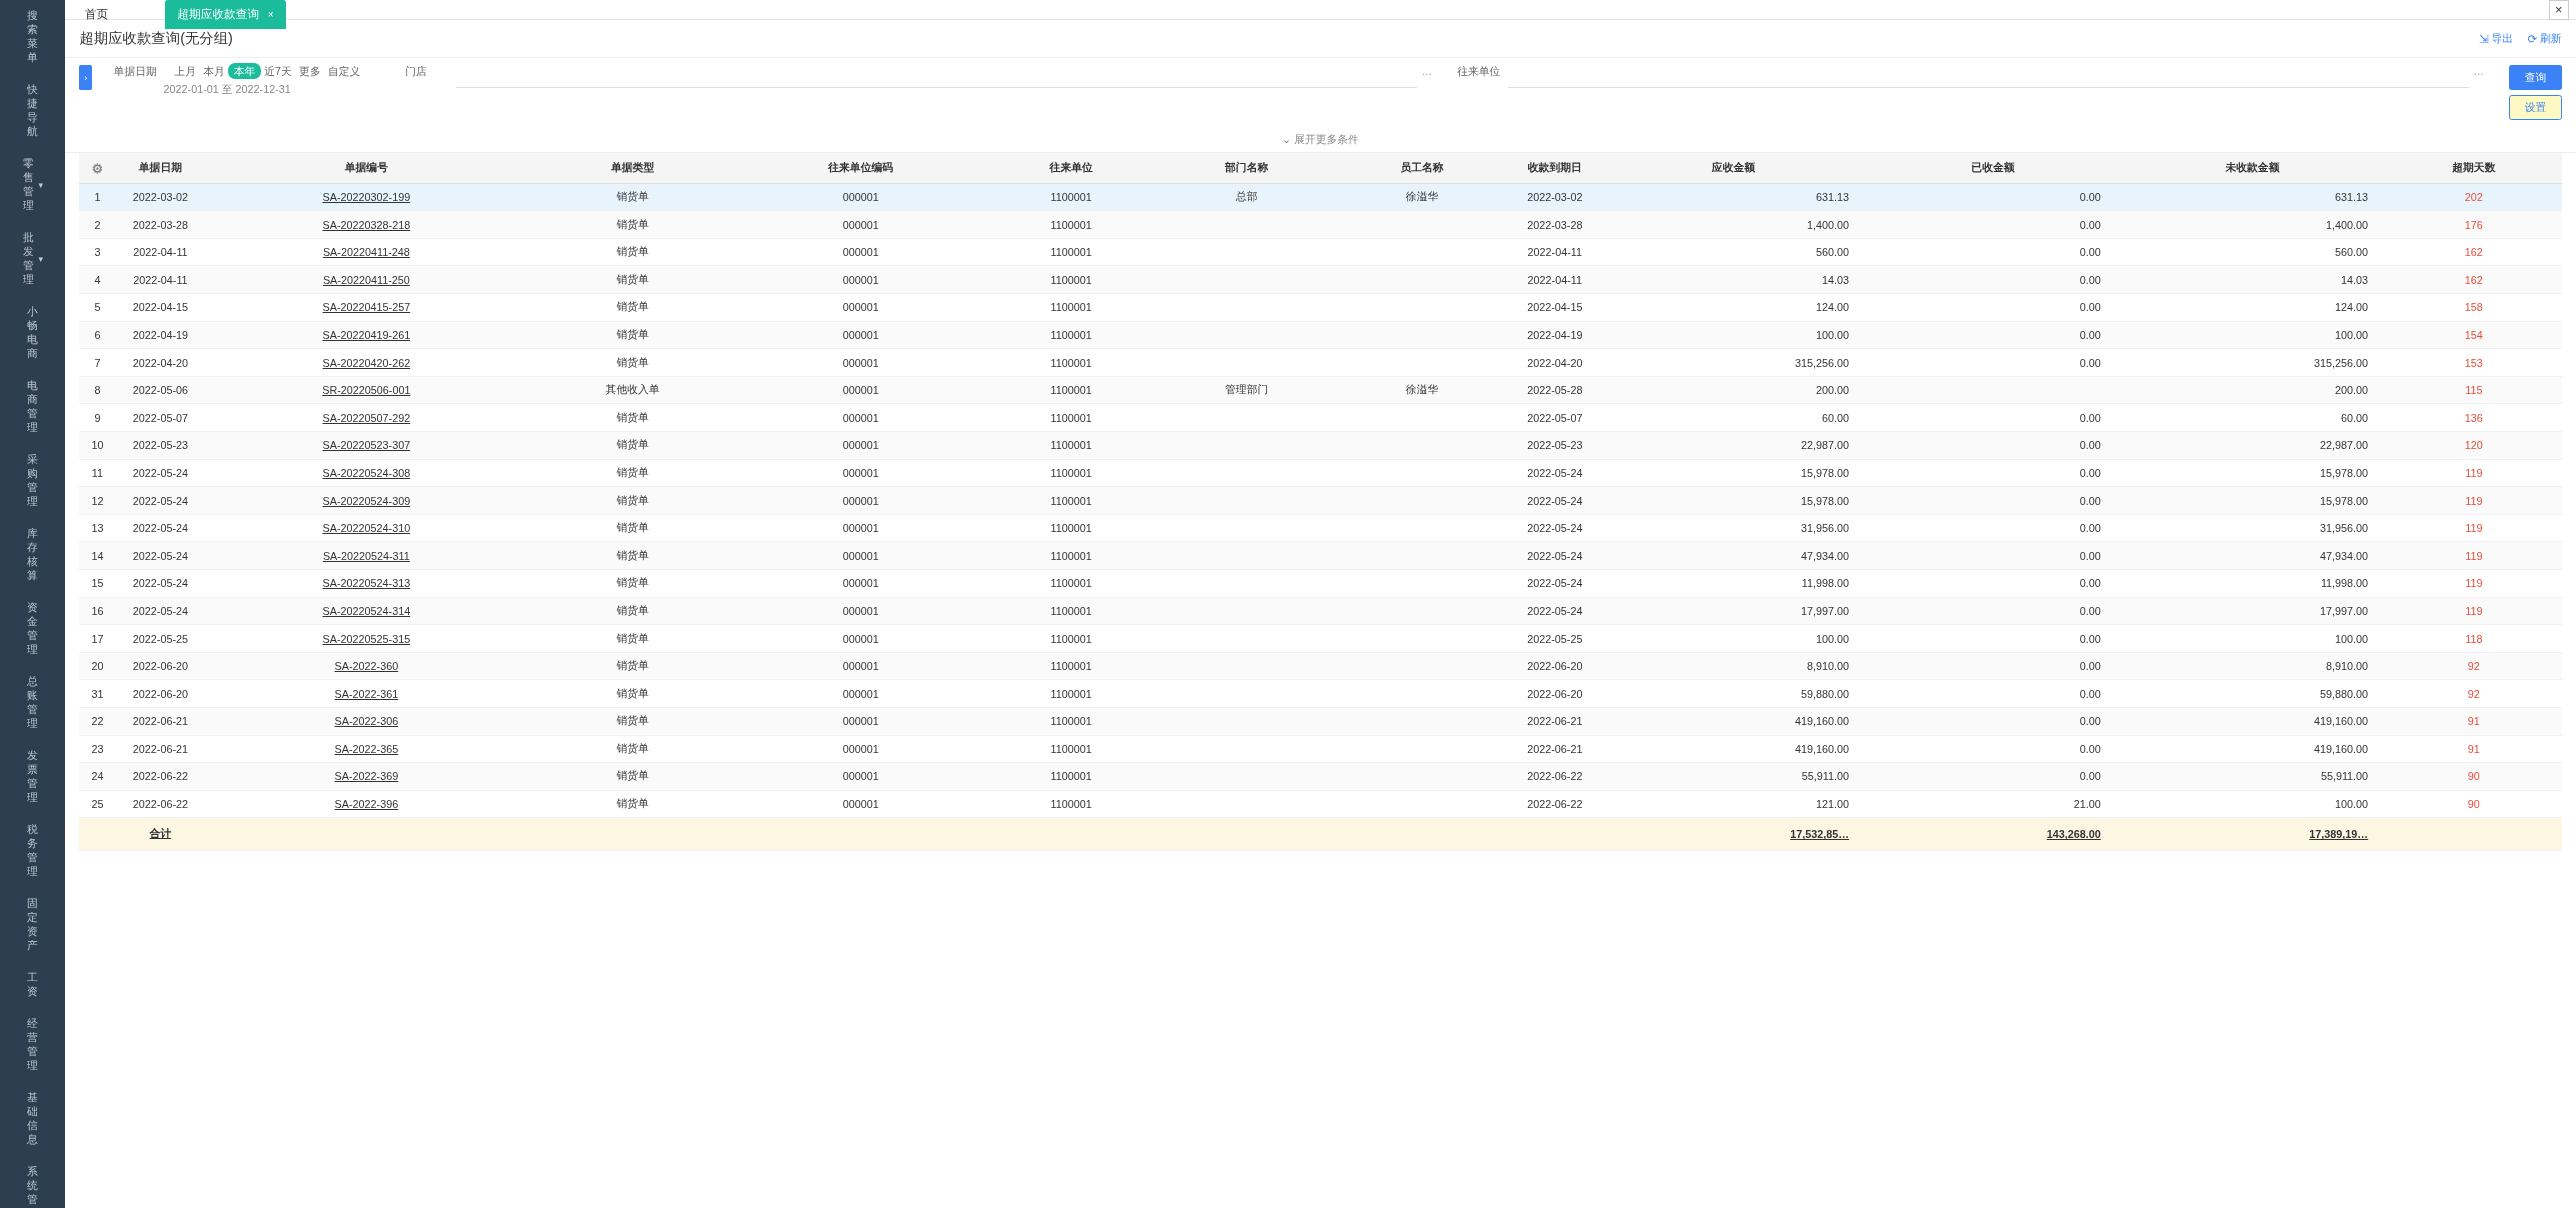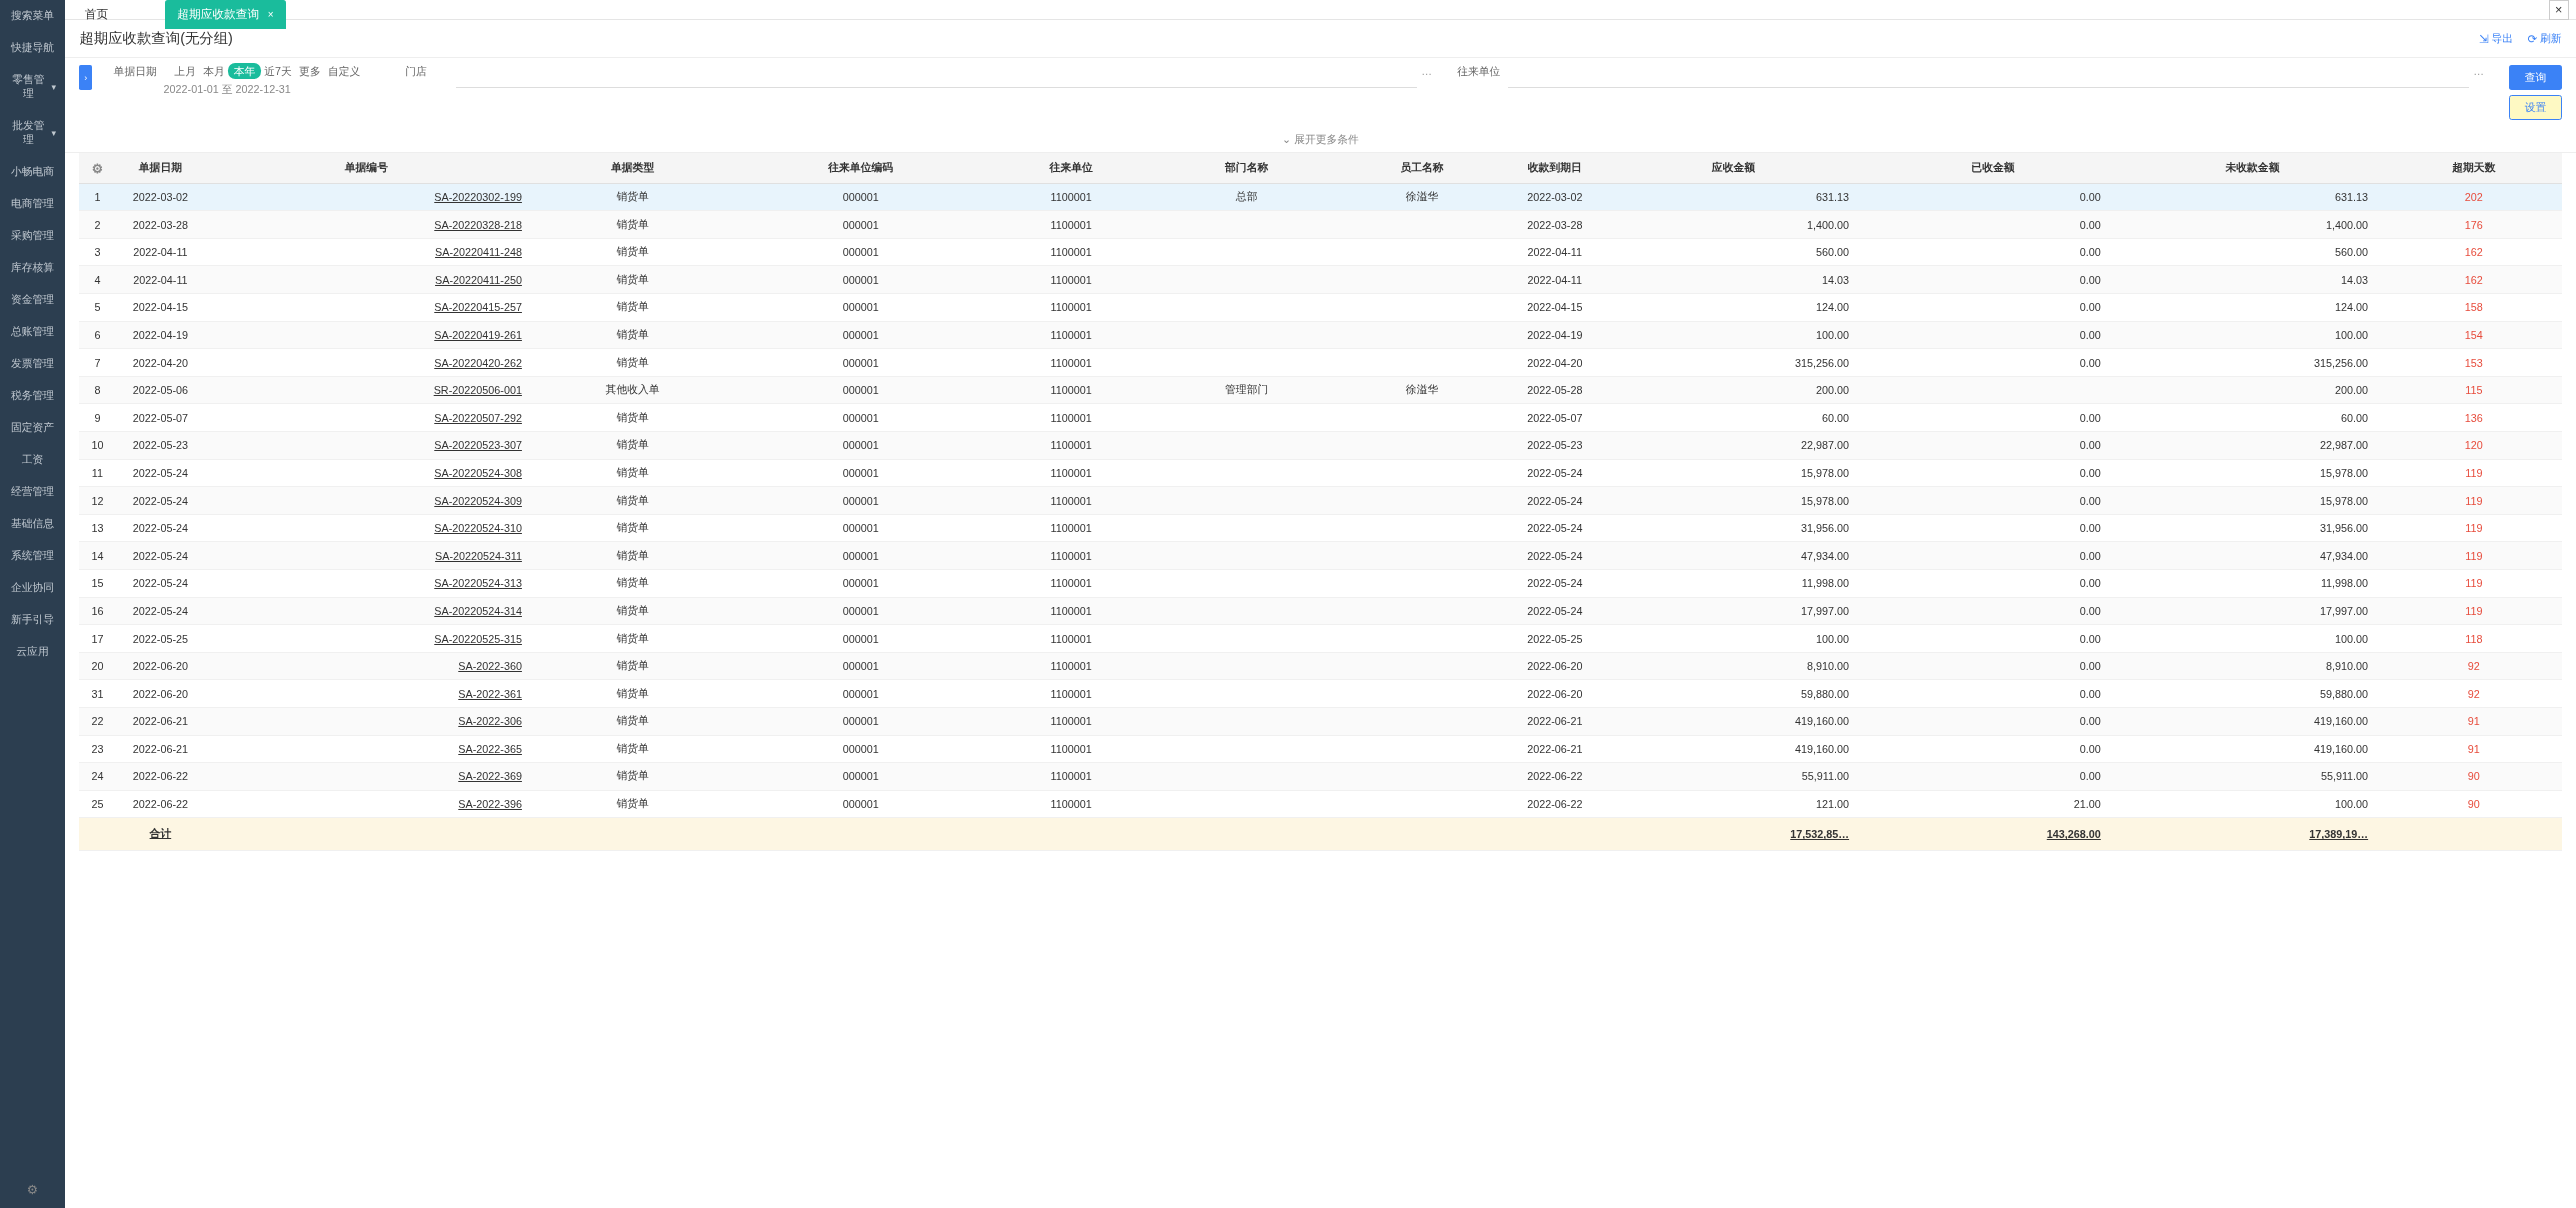--- a/index.html
+++ b/index.html
@@ -1,19 +1,19 @@
 <!DOCTYPE html>
 <html style="font-size:14.4px"><head>
 <meta charset="utf-8">
 <style>
 * { box-sizing: border-box; margin: 0; padding: 0; }
 body { font-family: "Microsoft YaHei", Arial, sans-serif; font-size: 10.8px; color: #333; background: #fff; overflow: hidden; }
 .app { display: flex; height: 100vh; }
 .sidebar { width: 65px; background: #2c3e50; color: #c0c8d0; display: flex; flex-direction: column; }
-.sidebar-item { padding: 9px 9px; cursor: pointer; text-align: center; font-size: 10.8px; display: flex; align-items: center; justify-content: center; gap: 1.8px; }
+.sidebar-item { padding: 9px 22px; cursor: pointer; text-align: center; font-size: 10.8px; display: flex; align-items: center; justify-content: center; gap: 1.8px; }
 .sidebar-footer { margin-top: auto; padding: 10.8px; text-align: center; cursor: pointer; }
 .chevron { font-size: 9px; margin-left: 1.8px; }
 .main { flex: 1; display: flex; flex-direction: column; overflow: hidden; }
 .tabs { display: flex; align-items: flex-start; border-bottom: 0.9px solid #e5e5e5; height: 20px; padding: 0 7.2px; }
 .tab { padding: 7.2px 12.6px; cursor: pointer; font-size: 11.7px; }
 .tab.active { background: #1abc9c; color: #fff; border-radius: 2.7px 2.7px 0 0; margin-left: 44px; }
 .tab-close { margin-left: 5.4px; font-size: 10px; }
 .tabs-spacer { flex: 1; }
 .tabs-close-btn { border: 0.9px solid #ccc; padding: 1.8px 5.4px; cursor: pointer; font-size: 12.6px; }
 .title-bar { display: flex; align-items: center; padding: 9px 14.4px; border-bottom: 0.9px solid #eee; }
@@ -37,21 +37,21 @@
 .btn-outline { background: #fef9c3; color: #3b82f6; border: 0.9px solid #3b82f6; padding: 4.5px 14.4px; border-radius: 2.7px; cursor: pointer; font-size: 10.8px; }
 .expand-bar { text-align: center; padding: 5.4px; color: #888; cursor: pointer; font-size: 10.8px; border-bottom: 0.9px solid #eee; }
 .table-wrap { flex: 1; overflow: auto; padding: 0 14.4px; }
 table { width: 100%; border-collapse: collapse; }
 th { background: #f5f5f5; padding: 7.2px 5.4px; text-align: center; font-weight: bold; border-bottom: 0.9px solid #e0e0e0; font-size: 10.8px; position: sticky; top: 0; }
 td { padding: 6.3px 5.4px; border-bottom: 0.9px solid #f0f0f0; font-size: 10.8px; }
 tbody tr:nth-child(even) { background: #fafafa; }
 tbody tr:first-child { background: #e8f4fc; }
 .col-idx { text-align: center; width: 36px; }
 .col-date { text-align: center; width: 90px; }
-.col-link { text-align: right; }
+.col-link { text-align: center; }
 .col-link a { color: #333; text-decoration: underline; cursor: pointer; }
 .col-text { text-align: center; }
 .col-num { text-align: right; padding-right: 18px; }
 .col-red { text-align: center; color: #e74c3c; }
 .gear-icon { font-size: 12.6px; color: #888; }
 tfoot td { background: #fdf6e3; font-weight: bold; padding: 9px 5.4px; border-top: 0.9px solid #e0d080; text-decoration: underline; }
 </style>
 </head>
 <body>
 

